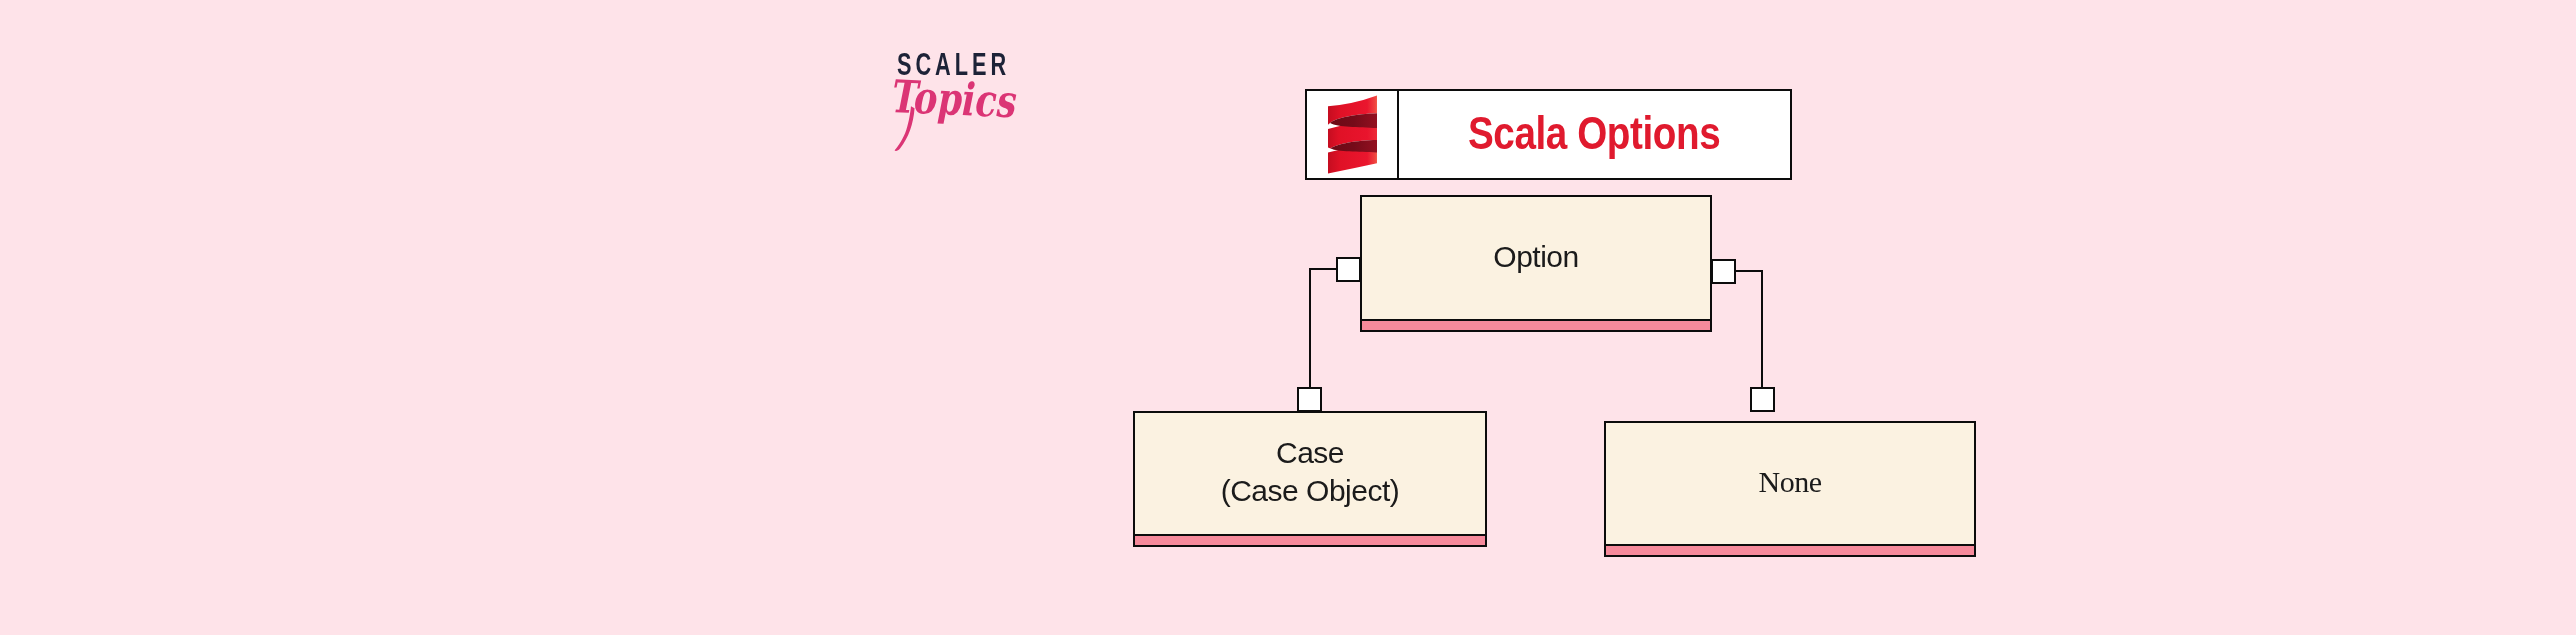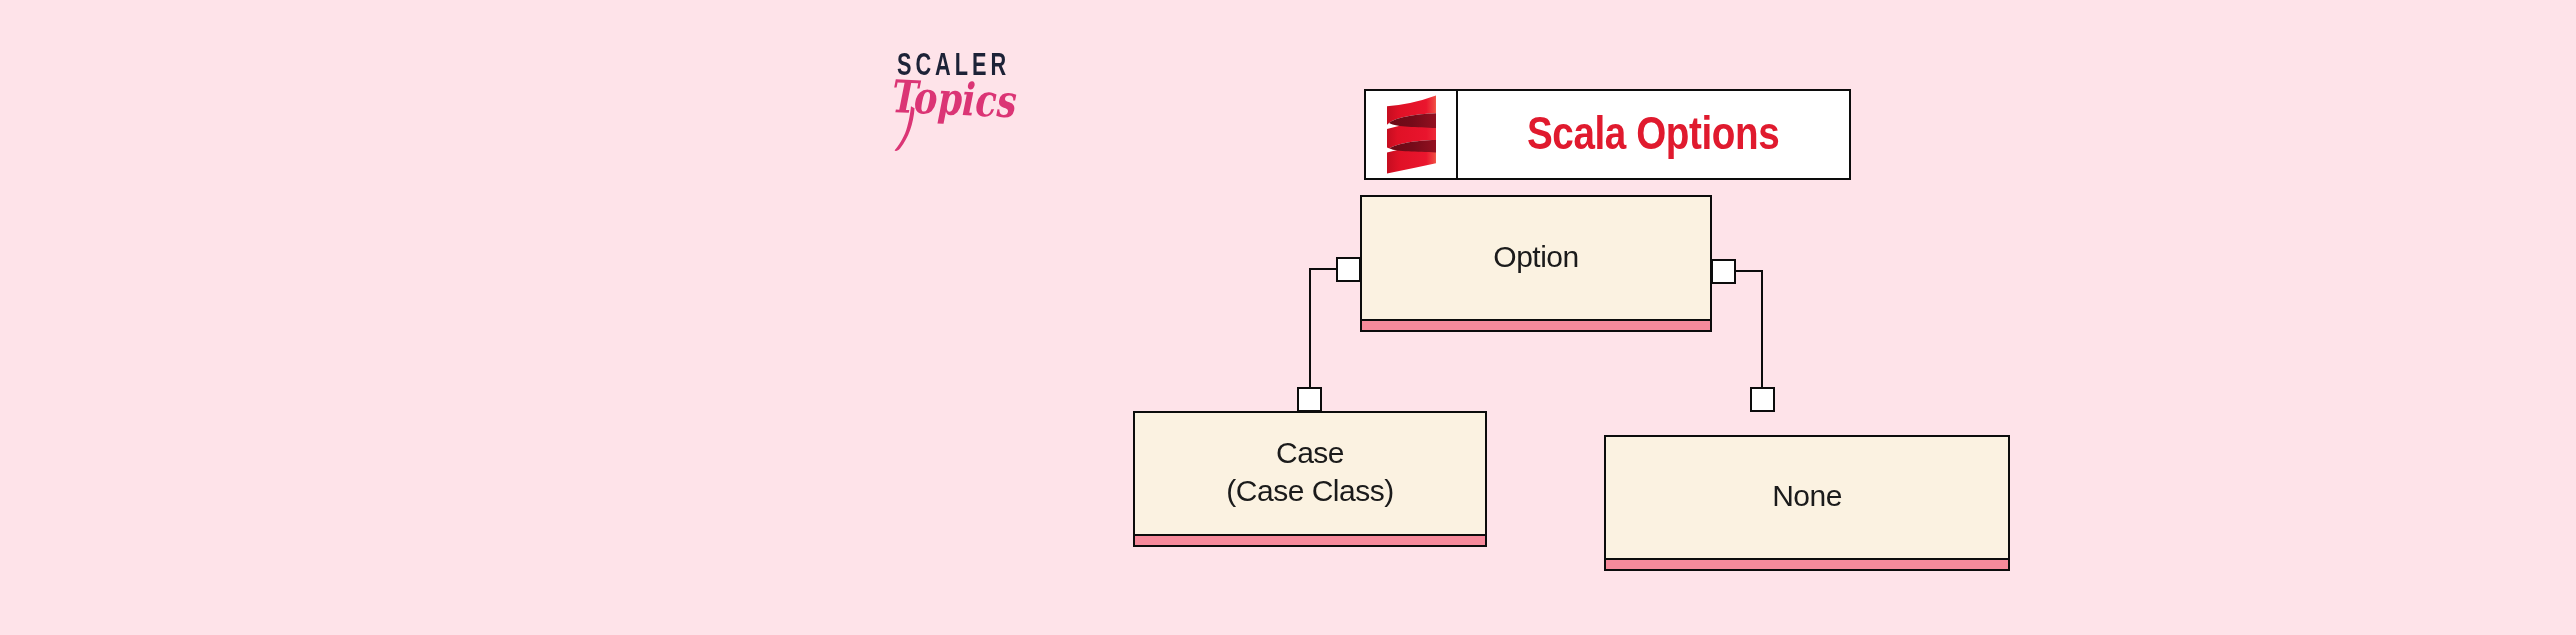--- a/index.html
+++ b/index.html
@@ -21,21 +21,21 @@
   }
   .brand-topics{
     position:absolute;left:0px;top:19.6px;
     font-family:"DejaVu Serif",serif;font-style:italic;font-weight:bold;
     font-size:45px;line-height:56px;color:#DB3575;
     transform:rotate(2.5deg) scaleX(0.78);transform-origin:0px 31px;
     white-space:nowrap;
   }
   
   .titlebar{
-    position:absolute;left:1364px;top:89px;width:487px;height:91px;
+    position:absolute;left:1305px;top:89px;width:487px;height:91px;
     box-sizing:border-box;border:2.6px solid #0C0C0C;background:#FFFFFF;
     display:flex;align-items:stretch;
   }
   .titlebar-logo-cell{
     box-sizing:border-box;width:92px;flex:0 0 92px;
     border-right:2.6px solid #0C0C0C;
     display:flex;align-items:center;justify-content:center;
   }
   .titlebar-text-cell{
     flex:1;display:flex;align-items:center;justify-content:center;
@@ -46,21 +46,21 @@
     transform:scaleX(0.84) translateY(-2.1px);transform-origin:50% 50%;
     white-space:nowrap;
   }
   
   .node{
     position:absolute;box-sizing:border-box;
     background:#FBF2E1;border:2.1px solid #0C0C0C;
   }
   .node-option{left:1360px;top:195px;width:352px;height:137px;}
   .node-some{left:1133px;top:411px;width:354px;height:136px;}
-  .node-none{left:1604px;top:435px;width:406px;height:136px;}
+  .node-none{left:1604px;top:421px;width:372px;height:136px;font-family:Liberation Serif, serif;}
   .node-text{
     position:absolute;left:0;right:0;top:0;bottom:11.3px;
     display:flex;flex-direction:column;align-items:center;justify-content:center;
     padding-bottom:2px;
     font-size:30px;line-height:38px;color:#1B1B1B;letter-spacing:-0.5px;
     text-align:center;white-space:nowrap;
   }
   .node-strip{
     position:absolute;left:0;right:0;bottom:0;height:11.3px;
     box-sizing:border-box;background:#F68A9B;border-top:2.1px solid #0C0C0C;
@@ -133,21 +133,21 @@
   <div class="node node-option">
     <div class="node-text">
       <span>Option</span>
     </div>
     <div class="node-strip"></div>
   </div>
 
   <div class="node node-some">
     <div class="node-text">
       <span>Case</span>
-      <span>(Case Class)</span>
+      <span>(Case Object)</span>
     </div>
     <div class="node-strip"></div>
   </div>
 
   <div class="node node-none">
     <div class="node-text">
       <span>None</span>
     </div>
     <div class="node-strip"></div>
   </div>

